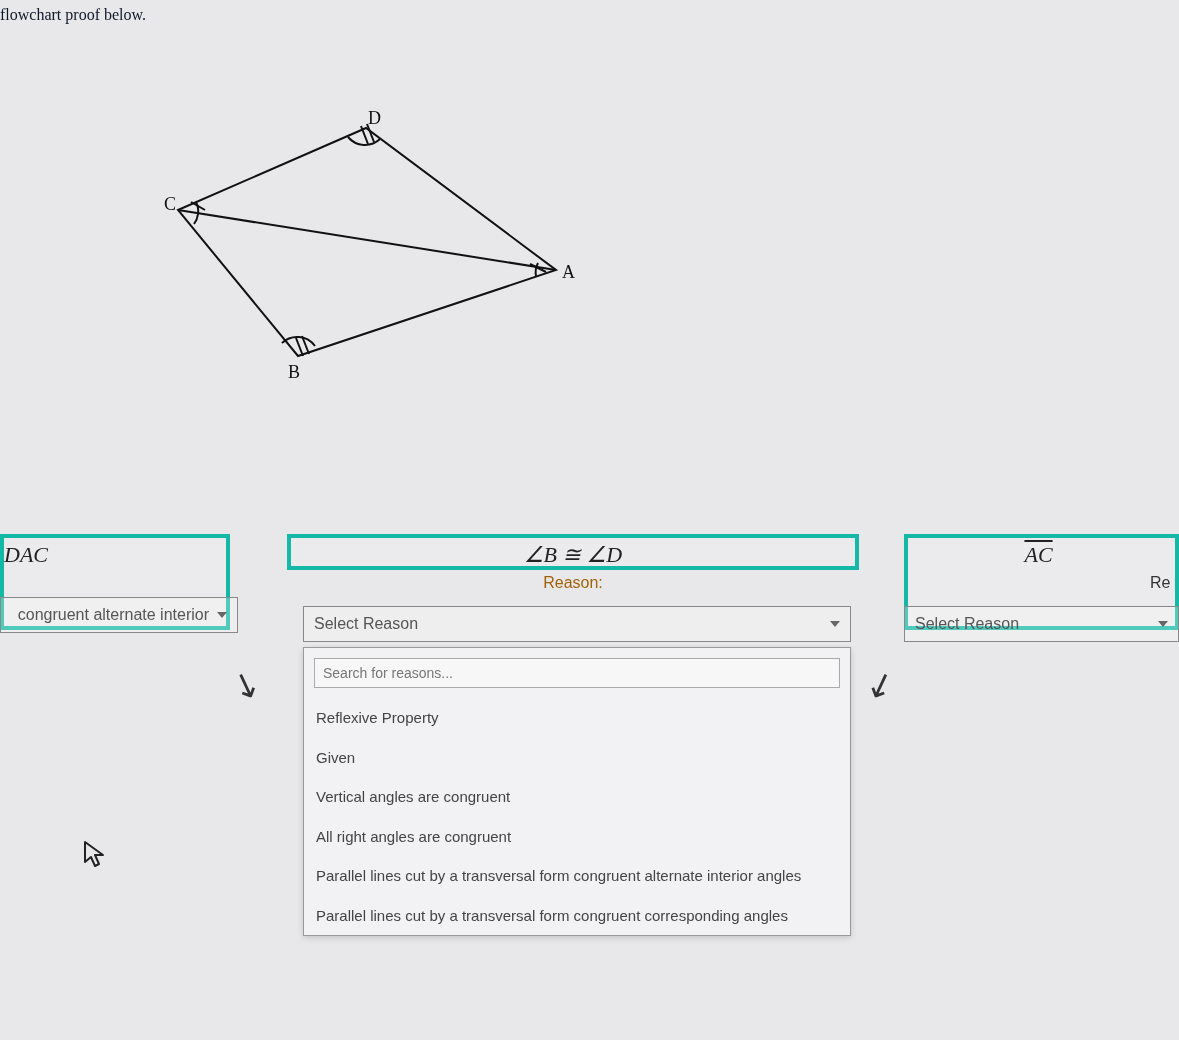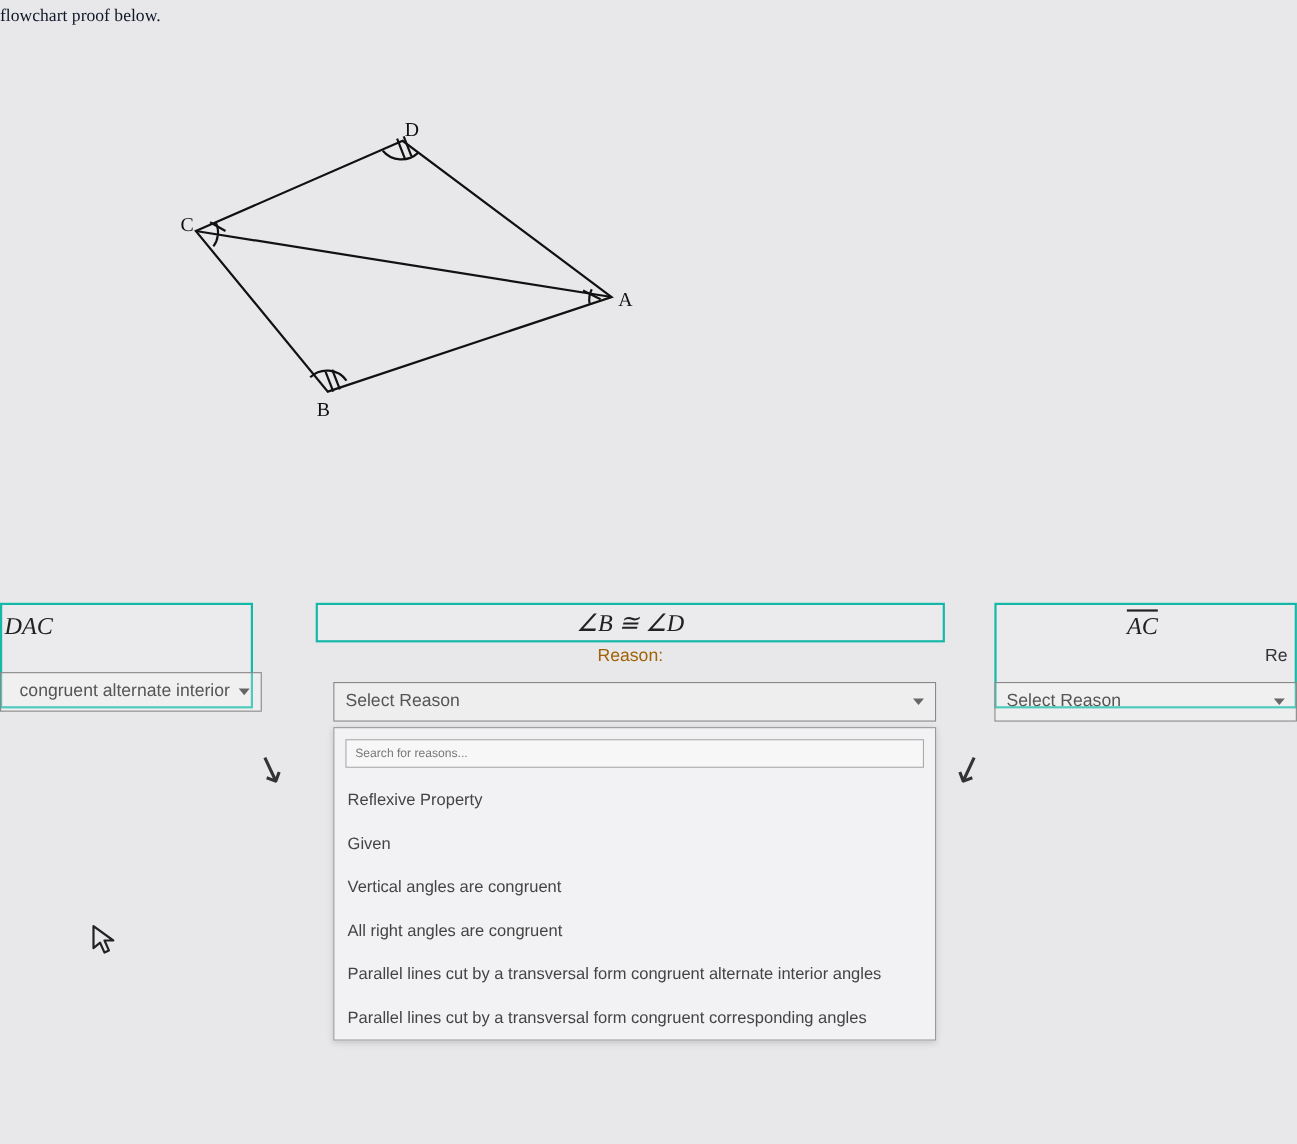--- a/index.html
+++ b/index.html
@@ -21,28 +21,28 @@
     position: absolute;
     top: 110px;
     left: 158px;
     width: 420px;
     height: 280px;
   }
   .diagram-wrap svg { width: 100%; height: 100%; }
 
   .proof-row {
     position: absolute;
-    top: 548px;
+    top: 534px;
     left: 0;
     width: 1136px;
     height: 480px;
   }
   .box {
     position: absolute;
-    border: 2px solid #14b8a6;
+    border: 4px solid #14b8a6;
     background: rgba(255,255,255,0.15);
   }
   .box-left   { left: 0;    top: 0;  width: 230px; height: 96px; }
   .box-mid    { left: 287px; top: 0;  width: 572px; height: 36px; }
   .box-right  { left: 904px; top: 0;  width: 275px; height: 96px; }
 
   .statement {
     font-style: italic;
     font-family: 'Times New Roman', serif;
     font-size: 22px;
@@ -103,21 +103,21 @@
     width: 548px;
     border: 1px solid #999;
     background: rgba(250,250,252,0.55);
     box-shadow: 0 2px 6px rgba(0,0,0,0.15);
     font-family: Arial, sans-serif;
   }
   .dropdown .search {
     margin: 10px;
     padding: 6px 8px;
     border: 1px solid #aaa;
-    font-size: 11px;
+    font-size: 14px;
     color: #777;
     background: rgba(255,255,255,0.4);
   }
   .dropdown .opt {
     padding: 10px 12px;
     font-size: 15px;
     color: #444;
     cursor: pointer;
     line-height: 1.3;
   }

